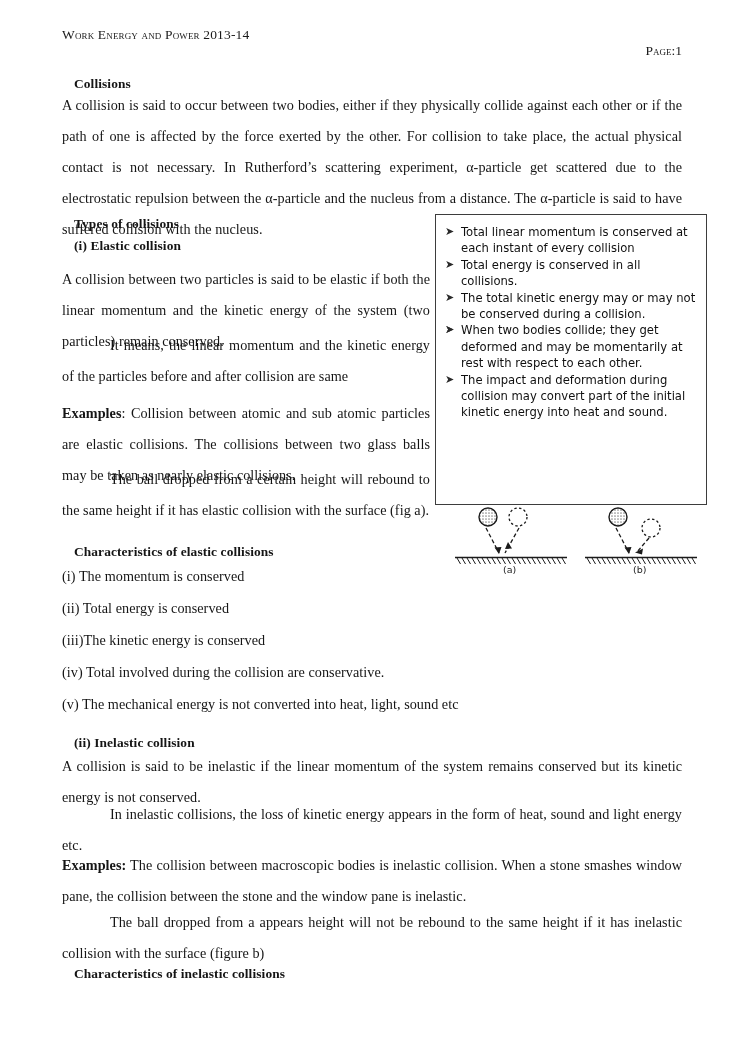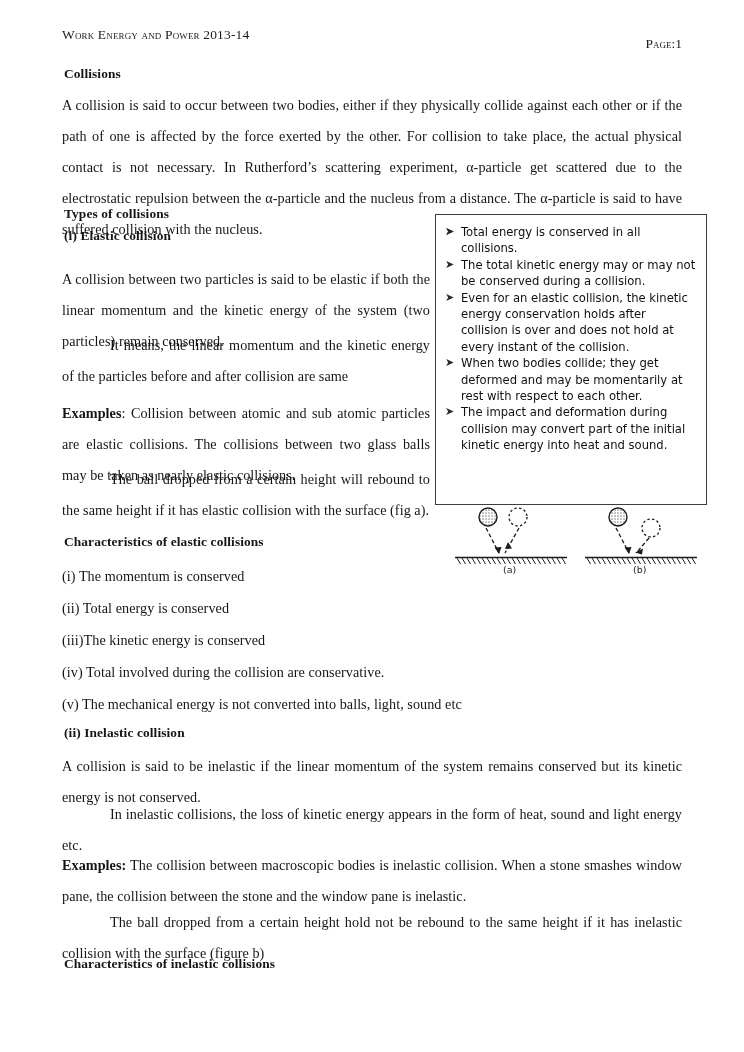--- a/index.html
+++ b/index.html
@@ -34,39 +34,39 @@
     position: absolute;
     left: 0; top: 0;
     font-variant: small-caps;
     font-size: 13.5px;
     letter-spacing: 0.15px;
     white-space: nowrap;
     color: #1a1a1a;
   }
   .header-right {
     position: absolute;
-    right: 0; top: 9px;
+    right: 0; top: 16px;
     font-variant: small-caps;
     font-size: 13.5px;
     white-space: nowrap;
     color: #1a1a1a;
   }
 
   
   .content {
     position: absolute;
     left: 62px;
     top: 58px;
     width: 620px;
   }
 
   h2.heading {
     font-size: 13.4px;
     font-weight: bold;
-    margin: 2px;
+    margin: 12px;
     padding: 0;
     line-height: 1.3;
     letter-spacing: 0.1px;
   }
 
   p.para {
     font-size: 14.2px;
     line-height: 31px;
     margin: 0;
     padding: 0;
@@ -165,54 +165,54 @@
     </p>
 
     <p class="para narrow indent blk" style="top:406px;">The ball dropped from a certain height will rebound to the same height if it has elastic collision with the surface (fig a).</p>
 
     <h2 class="heading blk" style="top:473px;">Characteristics of elastic collisions</h2>
 
     <p class="para full noj blk" style="top:503px;">(i) The momentum is conserved</p>
     <p class="para full noj blk" style="top:535px;">(ii) Total energy is conserved</p>
     <p class="para full noj blk" style="top:567px;">(iii)The kinetic energy is conserved</p>
     <p class="para full noj blk" style="top:599px;">(iv) Total involved during the collision are conservative.</p>
-    <p class="para full noj blk" style="top:631px;">(v) The mechanical energy is not converted into balls, light, sound etc</p>
+    <p class="para full noj blk" style="top:631px;">(v) The mechanical energy is not converted into heat, light, sound etc</p>
 
     <h2 class="heading blk" style="top:664px;">(ii) Inelastic collision</h2>
 
     <p class="para full blk" style="top:693px;">A collision is said to be inelastic if the linear momentum of the system remains conserved but its kinetic energy is not conserved.</p>
 
     <p class="para full indent blk" style="top:741px;">In inelastic collisions, the loss of kinetic energy appears in the form of heat, sound and light energy etc.</p>
 
     <p class="para full blk" style="top:792px;">
       <span class="b">Examples:</span><span> The collision between macroscopic bodies is inelastic collision. When a stone smashes window pane, the collision between the stone and the window pane is inelastic.</span>
     </p>
 
-    <p class="para full indent blk" style="top:849px;">The ball dropped from a certain height hold not be rebound to the same height if it has inelastic collision with the surface (figure b)</p>
+    <p class="para full indent blk" style="top:849px;">The ball dropped from a appears height will not be rebound to the same height if it has inelastic collision with the surface (figure b)</p>
 
     <h2 class="heading blk" style="top:895px;text-align:center;">Characteristics of inelastic collisions</h2>
 
   </div>
 
   <div class="callout">
     <ul>
       <li>
         <span class="bullet">➤</span>
+        <span>Total linear momentum is conserved at each instant of every collision</span>
       </li>
       <li>
         <span class="bullet">➤</span>
         <span>Total energy is conserved in all collisions.</span>
       </li>
       <li>
         <span class="bullet">➤</span>
         <span>The total kinetic energy may or may not be conserved during a collision.</span>
       </li>
       <li>
         <span class="bullet">➤</span>
-        <span>Even for an elastic collision, the kinetic energy conservation holds after collision is over and does not hold at every instant of the collision.</span>
       </li>
       <li>
         <span class="bullet">➤</span>
         <span>When two bodies collide; they get deformed and may be momentarily at rest with respect to each other.</span>
       </li>
       <li>
         <span class="bullet">➤</span>
         <span>The impact and deformation during collision may convert part of the initial kinetic energy into heat and sound.</span>
       </li>
     </ul>

